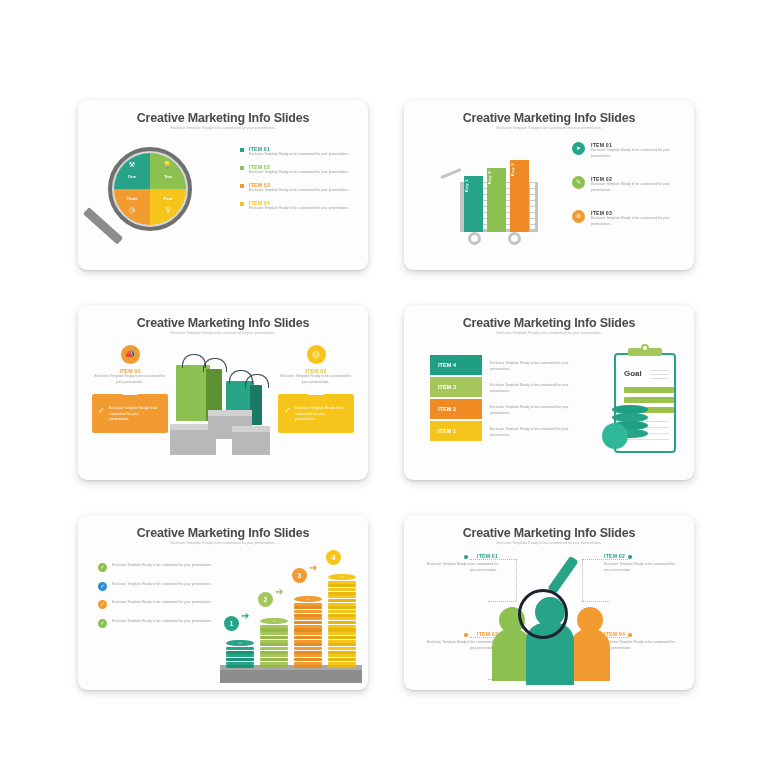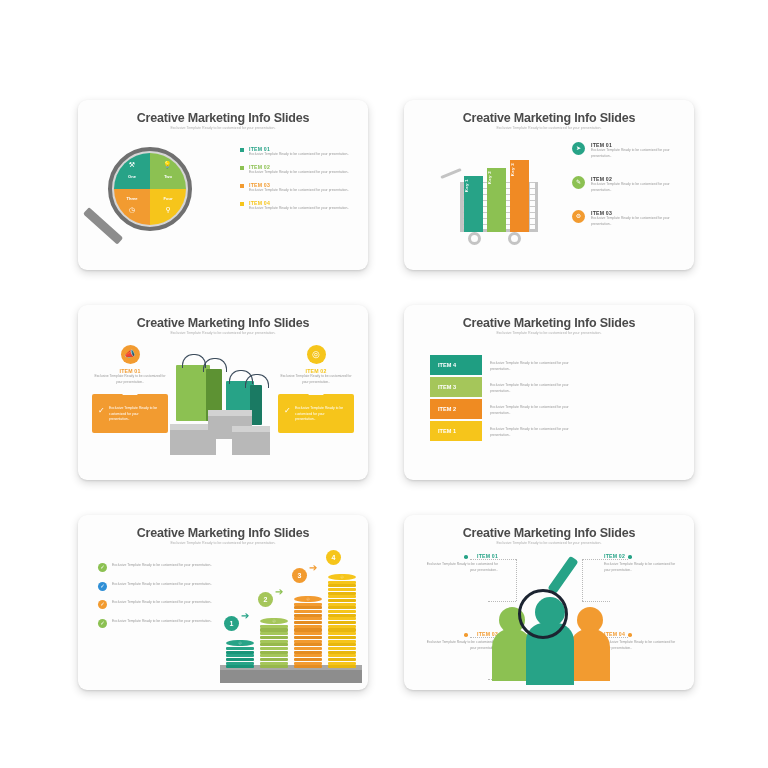--- a/index.html
+++ b/index.html
@@ -311,20 +311,44 @@
         </div>
         <div class="s4-row">
           <div class="s4-tag" style="background:#ef8b22">ITEM 2</div>
           <div class="s4-txt tiny">Exclusive Template Ready to be customized for your presentation..</div>
         </div>
         <div class="s4-row">
           <div class="s4-tag" style="background:#f6c51b">ITEM 1</div>
           <div class="s4-txt tiny">Exclusive Template Ready to be customized for your presentation..</div>
         </div>
       </div>
+      <div class="s4-clip">
+        <div class="clip-body">
+          <div class="clip-goal">Goal</div>
+          <div class="clip-line" style="left:34px;top:15px"></div>
+          <div class="clip-line" style="left:34px;top:19px"></div>
+          <div class="clip-line" style="left:34px;top:23px"></div>
+          <div class="clip-bar" style="top:32px"></div>
+          <div class="clip-bar" style="top:42px"></div>
+          <div class="clip-bar" style="top:52px"></div>
+          <div class="clip-line" style="left:8px;top:66px"></div>
+          <div class="clip-line" style="left:8px;top:72px"></div>
+          <div class="clip-line" style="left:8px;top:78px"></div>
+          <div class="clip-line" style="left:8px;top:84px"></div>
+        </div>
+        <div class="clip-top"></div>
+        <div class="clip-ring"></div>
+        <div class="coins4">
+          <div class="coin-l" style="left:10px;top:0px;width:36px;height:9px;background:#1f9e82"></div>
+          <div class="coin-l" style="left:10px;top:8px;width:36px;height:9px;background:#27a387"></div>
+          <div class="coin-l" style="left:10px;top:16px;width:36px;height:9px;background:#1f9e82"></div>
+          <div class="coin-l" style="left:10px;top:24px;width:36px;height:9px;background:#27a387"></div>
+          <div class="coin-l" style="left:0px;top:18px;width:26px;height:26px;background:#2fb898;border-radius:50%"></div>
+        </div>
+      </div>
     </div>
   </div>
 
   <div class="slide">
     <div class="slide-title">Creative Marketing Info Slides</div>
     <div class="slide-sub">Exclusive Template Ready to be customized for your presentation.</div>
     <div class="body">
       <div class="s5-list">
         <div class="s5-row">
           <div class="s5-check" style="background:#8cc152">✓</div>

